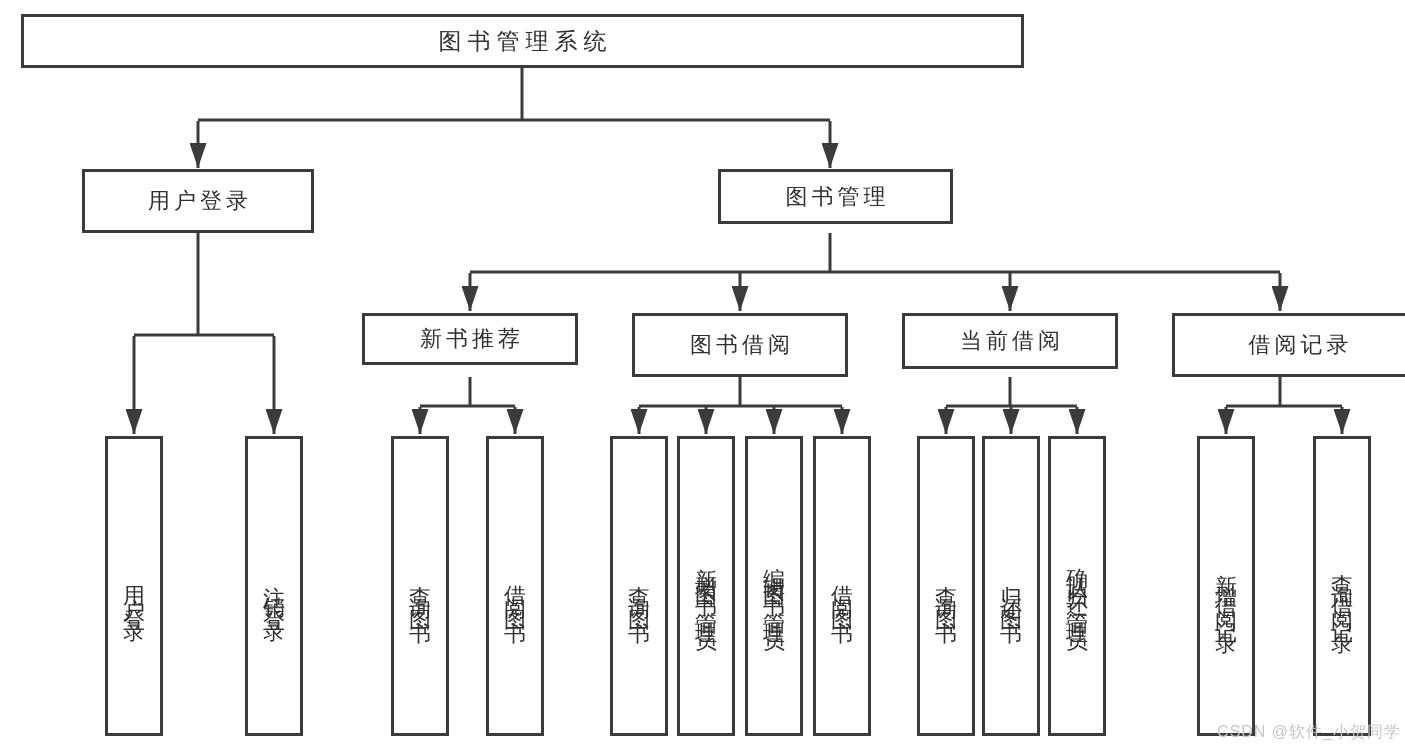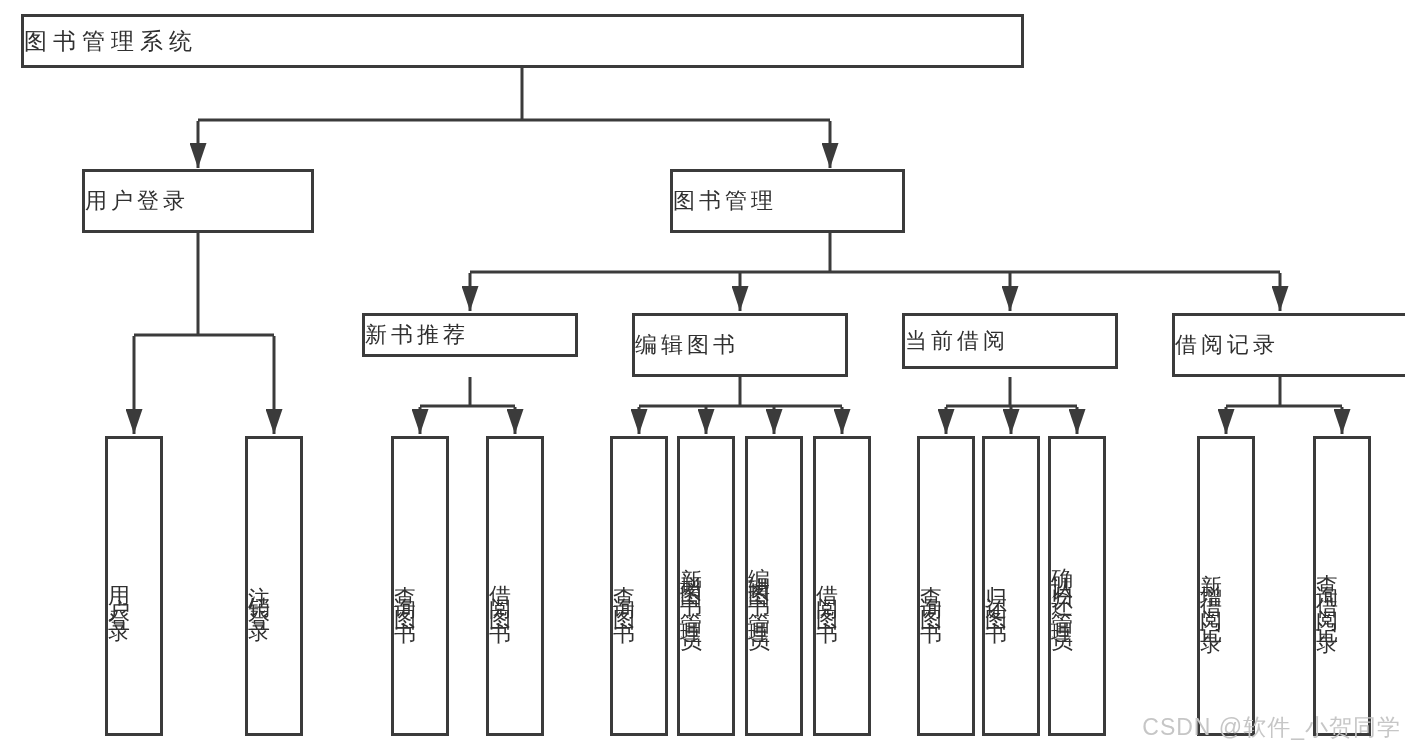--- a/index.html
+++ b/index.html
@@ -3,32 +3,32 @@
 <meta charset="utf-8">
 <style>
   html,body{margin:0;padding:0;background:#ffffff;}
   .stage{
     position:relative;width:1405px;height:747px;background:#ffffff;
     font-family:"Liberation Sans",sans-serif;color:#303030;overflow:hidden;
   }
   .stage svg{position:absolute;left:0;top:0;z-index:1;pointer-events:none;}
   .box{
     position:absolute;box-sizing:border-box;border:3px solid #3b3b3b;background:#ffffff;
-    display:flex;align-items:center;z-index:2;
+    display:flex;align-items:center;justify-content:center;z-index:2;
   }
   .hlabel{font-size:22px;letter-spacing:4px;margin-right:-4px;white-space:nowrap;}
   .root-label{font-size:23px;letter-spacing:6px;margin-right:-6px;}
   .vlabel{
     writing-mode:vertical-rl;text-orientation:mixed;
     font-size:22px;line-height:1;letter-spacing:12px;margin-bottom:-12px;white-space:nowrap;
   }
   .vlabel.long{letter-spacing:9px;margin-bottom:-9px;}
   .watermark{
     position:absolute;right:4px;bottom:4px;z-index:5;
-    font-size:23px;letter-spacing:1px;color:#c6c6c6;white-space:nowrap;
+    font-size:16px;letter-spacing:1px;color:#c6c6c6;white-space:nowrap;
   }
 </style>
 </head>
 <body>
 
 <div class="stage">
 
   <svg width="1405" height="747" viewBox="0 0 1405 747">
     <defs>
       <marker id="arrow" markerUnits="userSpaceOnUse" markerWidth="25" markerHeight="17" refX="25" refY="8.5" orient="auto">
@@ -79,29 +79,29 @@
     </g>
   </svg>
 
   <div class="box" style="left:21px;top:14px;width:1003px;height:54px">
     <span class="hlabel root-label">图书管理系统</span>
   </div>
 
   <div class="box" style="left:82px;top:169px;width:232px;height:64px">
     <span class="hlabel">用户登录</span>
   </div>
-  <div class="box" style="left:670px;top:169px;width:235px;height:64px">
+  <div class="box" style="left:718px;top:169px;width:235px;height:55px">
     <span class="hlabel">图书管理</span>
   </div>
 
-  <div class="box" style="left:362px;top:313px;width:216px;height:44px">
+  <div class="box" style="left:362px;top:313px;width:216px;height:52px">
     <span class="hlabel">新书推荐</span>
   </div>
   <div class="box" style="left:632px;top:313px;width:216px;height:64px">
-    <span class="hlabel">编辑图书</span>
+    <span class="hlabel">图书借阅</span>
   </div>
   <div class="box" style="left:902px;top:313px;width:216px;height:56px">
     <span class="hlabel">当前借阅</span>
   </div>
   <div class="box" style="left:1172px;top:313px;width:253px;height:64px">
     <span class="hlabel">借阅记录</span>
   </div>
 
   <div class="box" style="left:105px;top:436px;width:58px;height:300px">
     <span class="vlabel">用户登录</span>

